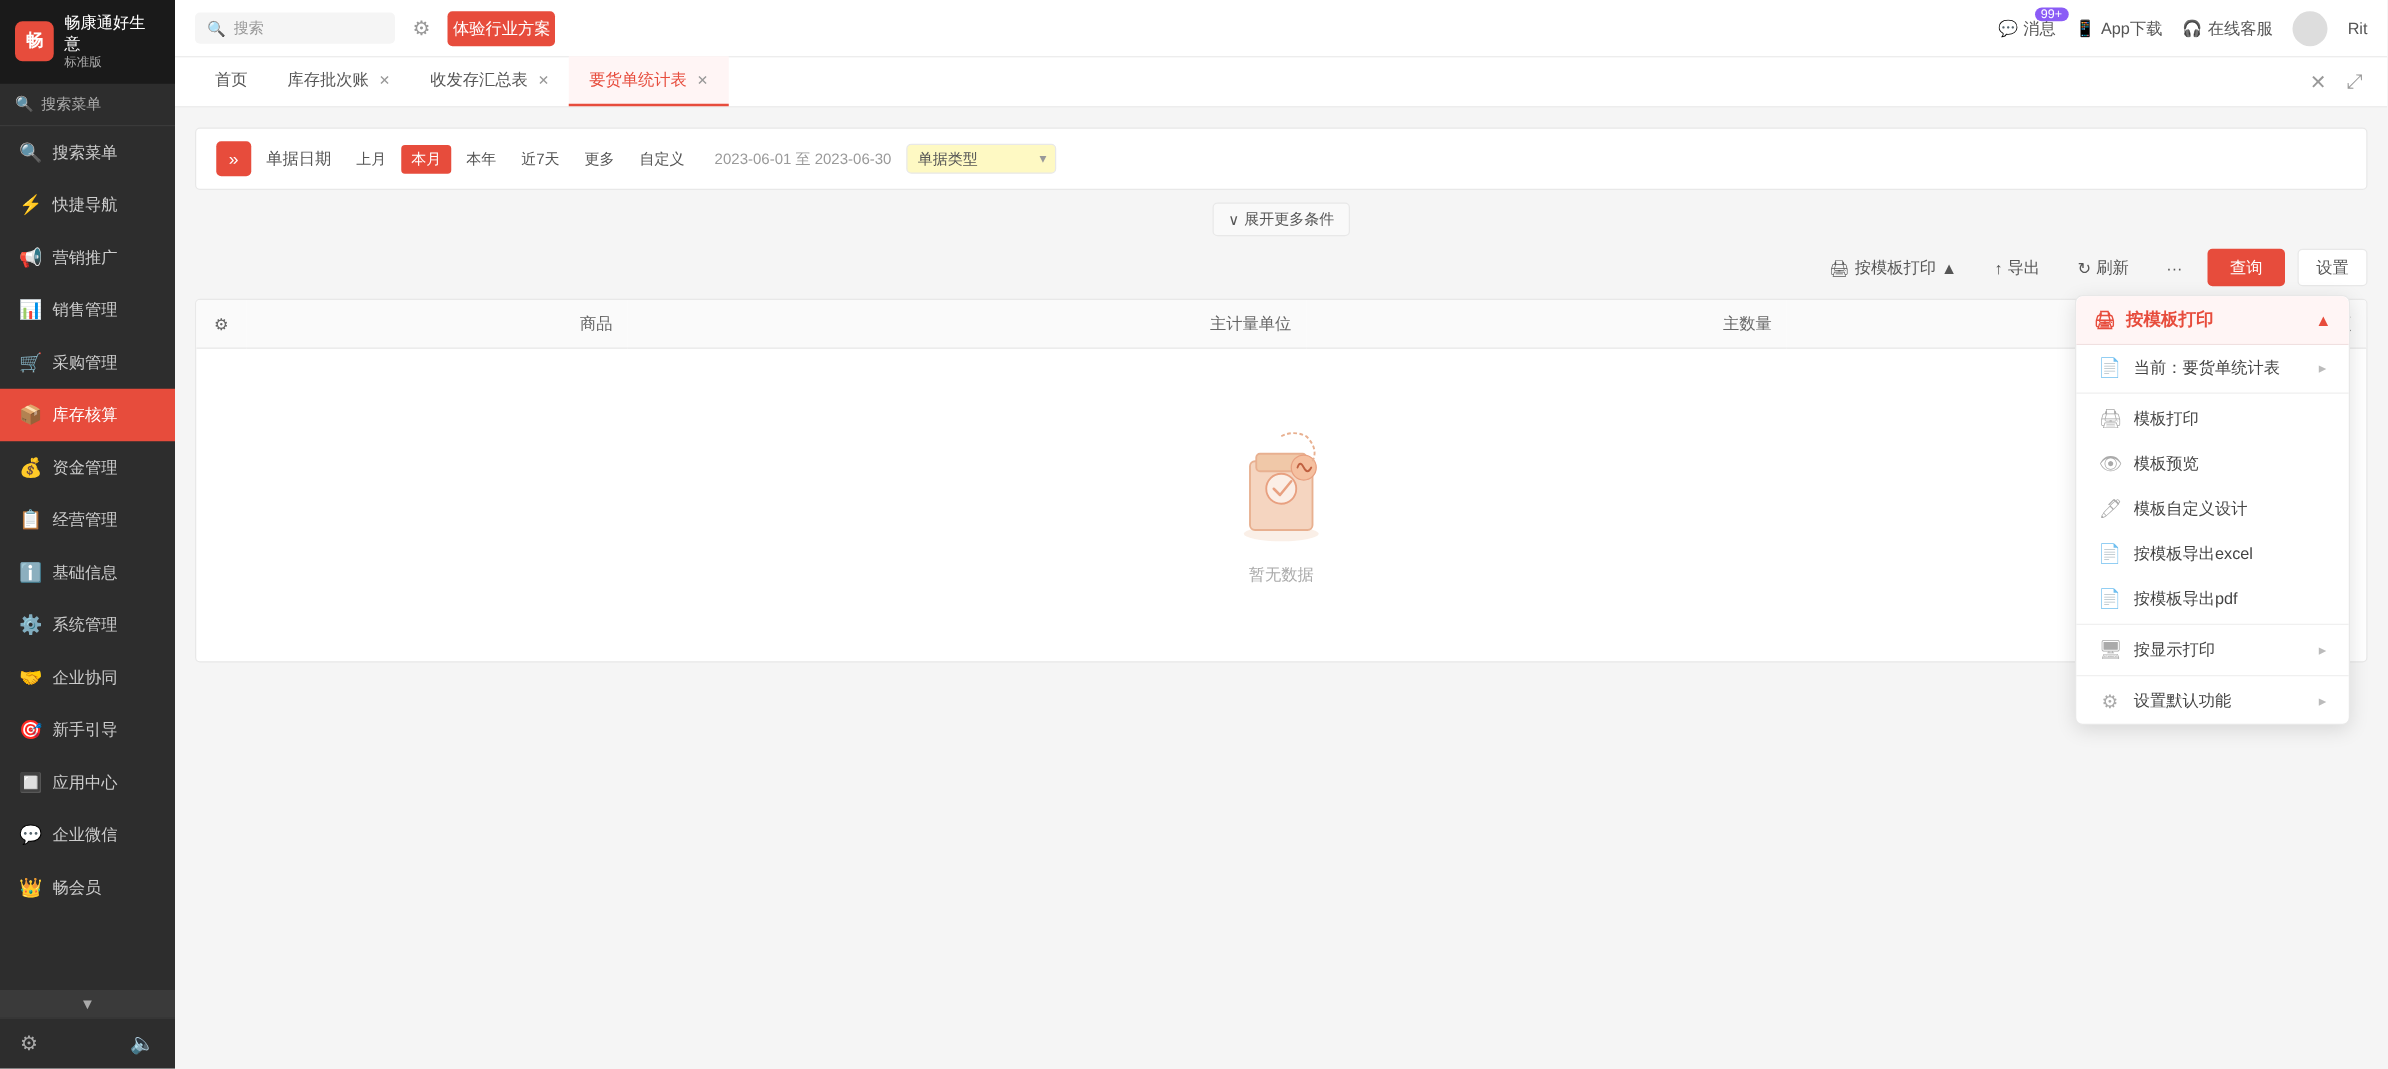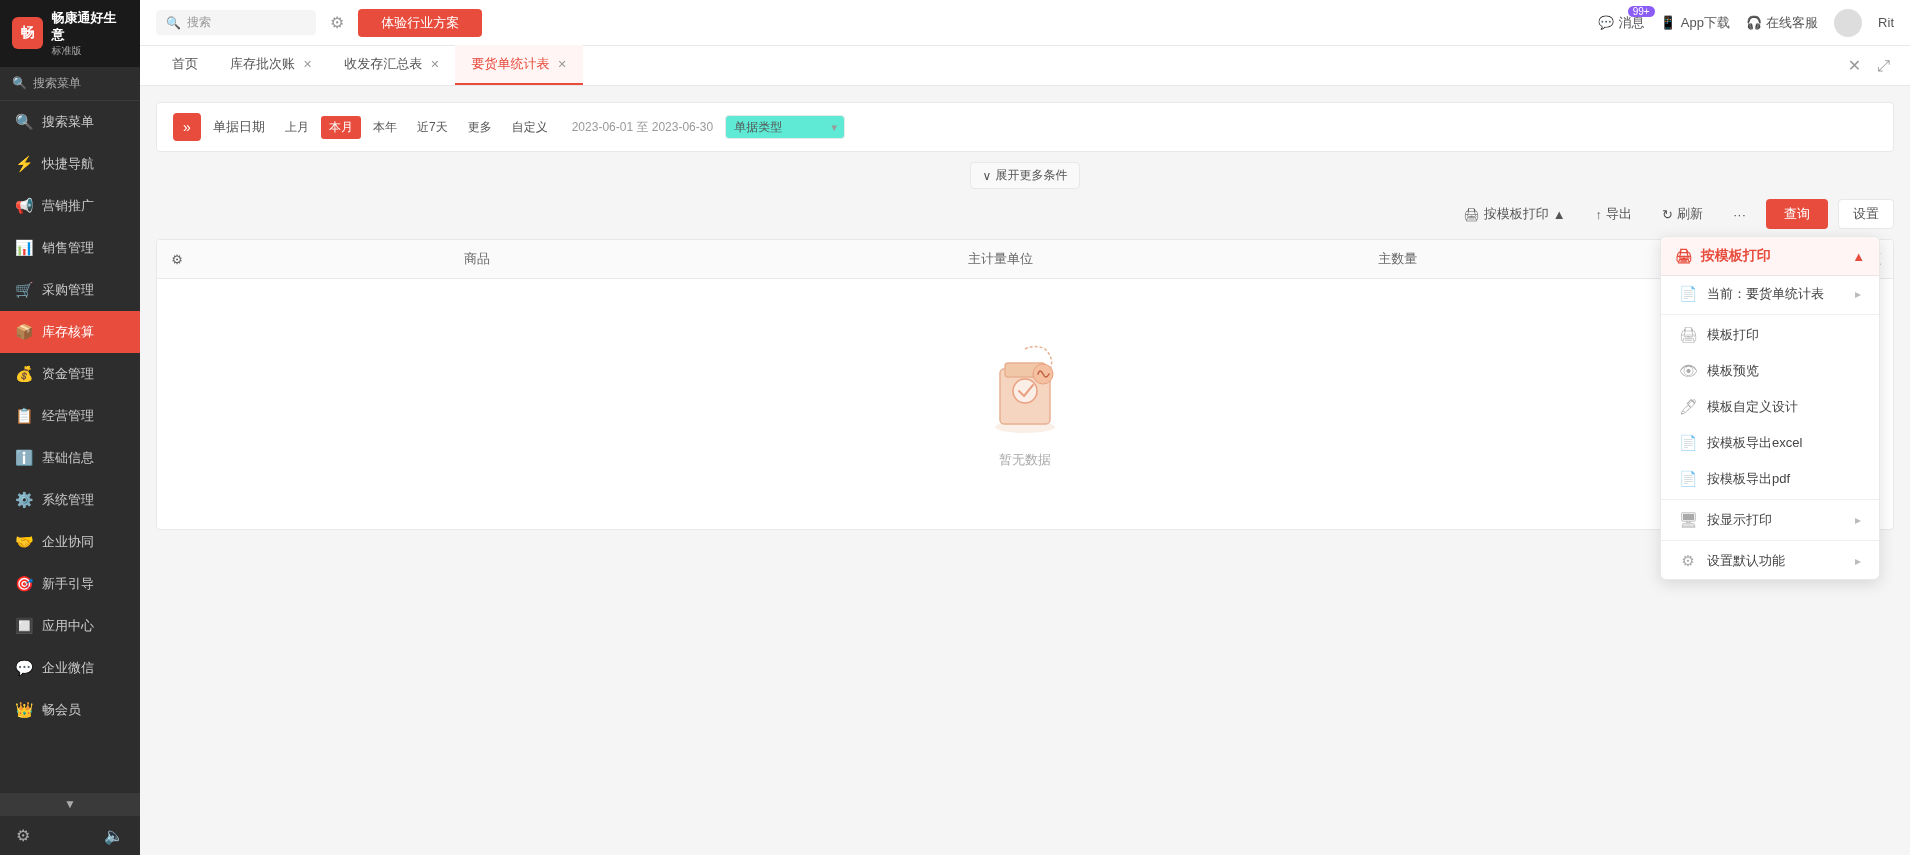--- a/index.html
+++ b/index.html
@@ -25,21 +25,21 @@
       gap: 8px;
     }
     .sidebar-logo-icon {
       width: 32px; height: 32px;
       background: #e74c3c;
       border-radius: 6px;
       display: flex; align-items: center; justify-content: center;
       font-weight: bold; color: #fff; font-size: 14px;
     }
     .sidebar-logo-text { line-height: 1.3; }
-    .sidebar-logo-text .name { font-size: 13px; font-weight: bold; }
+    .sidebar-logo-text .name { font-size: 13px; font-weight: normal; }
     .sidebar-logo-text .tag { font-size: 10px; color: #aaa; }
     .sidebar-search {
       display: flex; align-items: center;
       padding: 8px 12px; gap: 6px;
       color: #aaa; font-size: 12px;
       cursor: pointer;
       border-bottom: 1px solid #3a3a3a;
     }
     .sidebar-nav { flex: 1; overflow-y: auto; }
     .sidebar-nav::-webkit-scrollbar { width: 4px; }
@@ -77,21 +77,21 @@
       background: #f5f5f5; border-radius: 4px;
       display: flex; align-items: center;
       padding: 4px 10px; gap: 6px;
       min-width: 160px; color: #999; font-size: 12px;
       cursor: pointer;
     }
     .topbar-gear { color: #999; cursor: pointer; font-size: 16px; padding: 4px; }
     .topbar-trial-btn {
       background: #e74c3c; color: #fff;
       border: none; border-radius: 4px;
-      padding: 5px 23px; font-size: 13px; cursor: pointer;
+      padding: 5px 4px; font-size: 13px; cursor: pointer;
     }
     .topbar-spacer { flex: 1; }
     .topbar-right { display: flex; align-items: center; gap: 16px; }
     .topbar-badge-item { display: flex; align-items: center; gap: 4px; color: #555; cursor: pointer; font-size: 13px; position: relative; }
     .badge { background: #8b5cf6; color: #fff; font-size: 10px; border-radius: 10px; padding: 0 5px; position: absolute; top: -8px; right: -10px; }
     .topbar-avatar { width: 28px; height: 28px; background: #ddd; border-radius: 50%; display: flex; align-items: center; justify-content: center; font-size: 12px; color: #666; cursor: pointer; }
     .topbar-username { color: #555; font-size: 13px; cursor: pointer; }
 
     
     .tabs-bar {
@@ -138,21 +138,21 @@
     .filter-date-btns { display: flex; gap: 4px; align-items: center; }
     .date-btn {
       padding: 3px 8px; border: none; background: none;
       font-size: 12px; color: #555; cursor: pointer; border-radius: 3px;
     }
     .date-btn.active { background: #e74c3c; color: #fff; border-radius: 3px; }
     .date-range { font-size: 12px; color: #999; margin-left: 4px; }
     .filter-select {
       border: 1px solid #e8e8e8; border-radius: 4px;
       padding: 4px 28px 4px 8px; font-size: 12px; color: #555;
-      background: #5eead4; cursor: pointer; min-width: 120px;
+      background: #fef9c3; cursor: pointer; min-width: 120px;
       appearance: none; -webkit-appearance: none; position: relative;
     }
     .filter-select-wrap { position: relative; display: inline-block; }
     .filter-select-wrap::after { content: "▾"; position: absolute; right: 8px; top: 50%; transform: translateY(-50%); color: #999; pointer-events: none; font-size: 11px; }
     .filter-expand-more {
       display: flex; align-items: center; gap: 4px;
       color: #555; font-size: 12px; cursor: pointer; margin: 4px auto 0;
       padding: 4px 12px; background: #f9f9f9; border-radius: 4px; border: 1px solid #e8e8e8;
       width: fit-content;
     }

